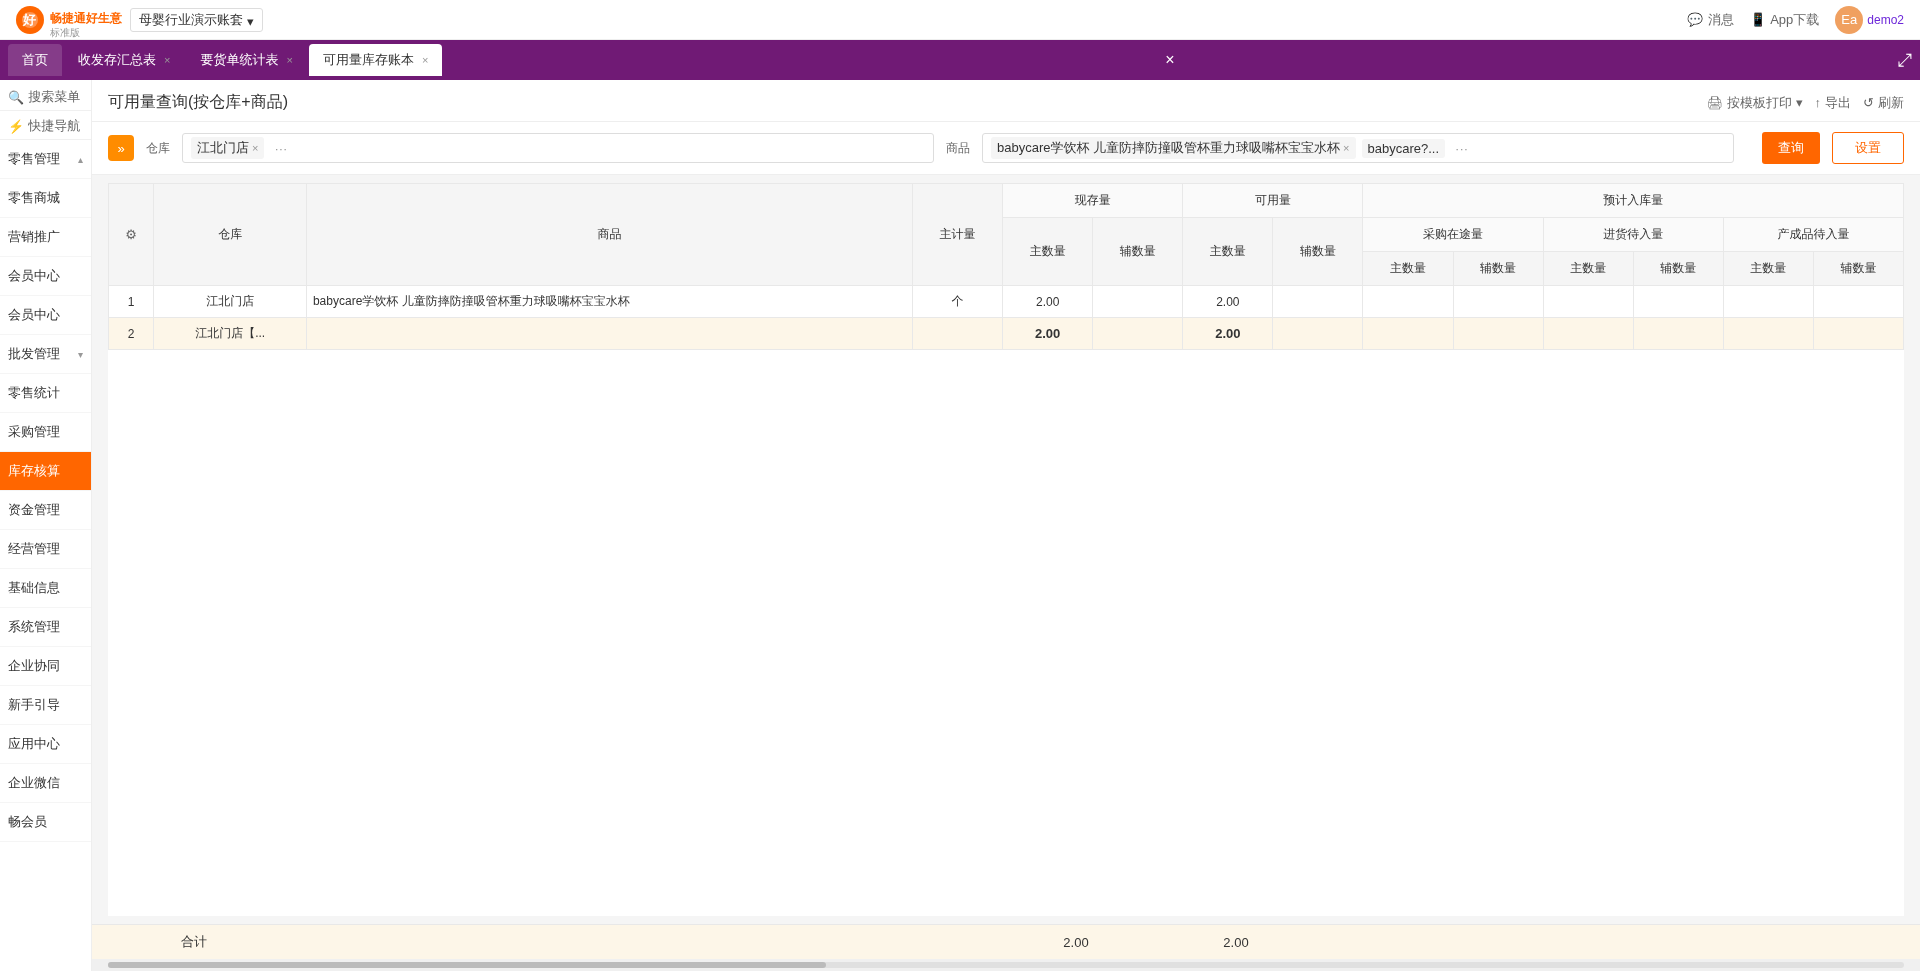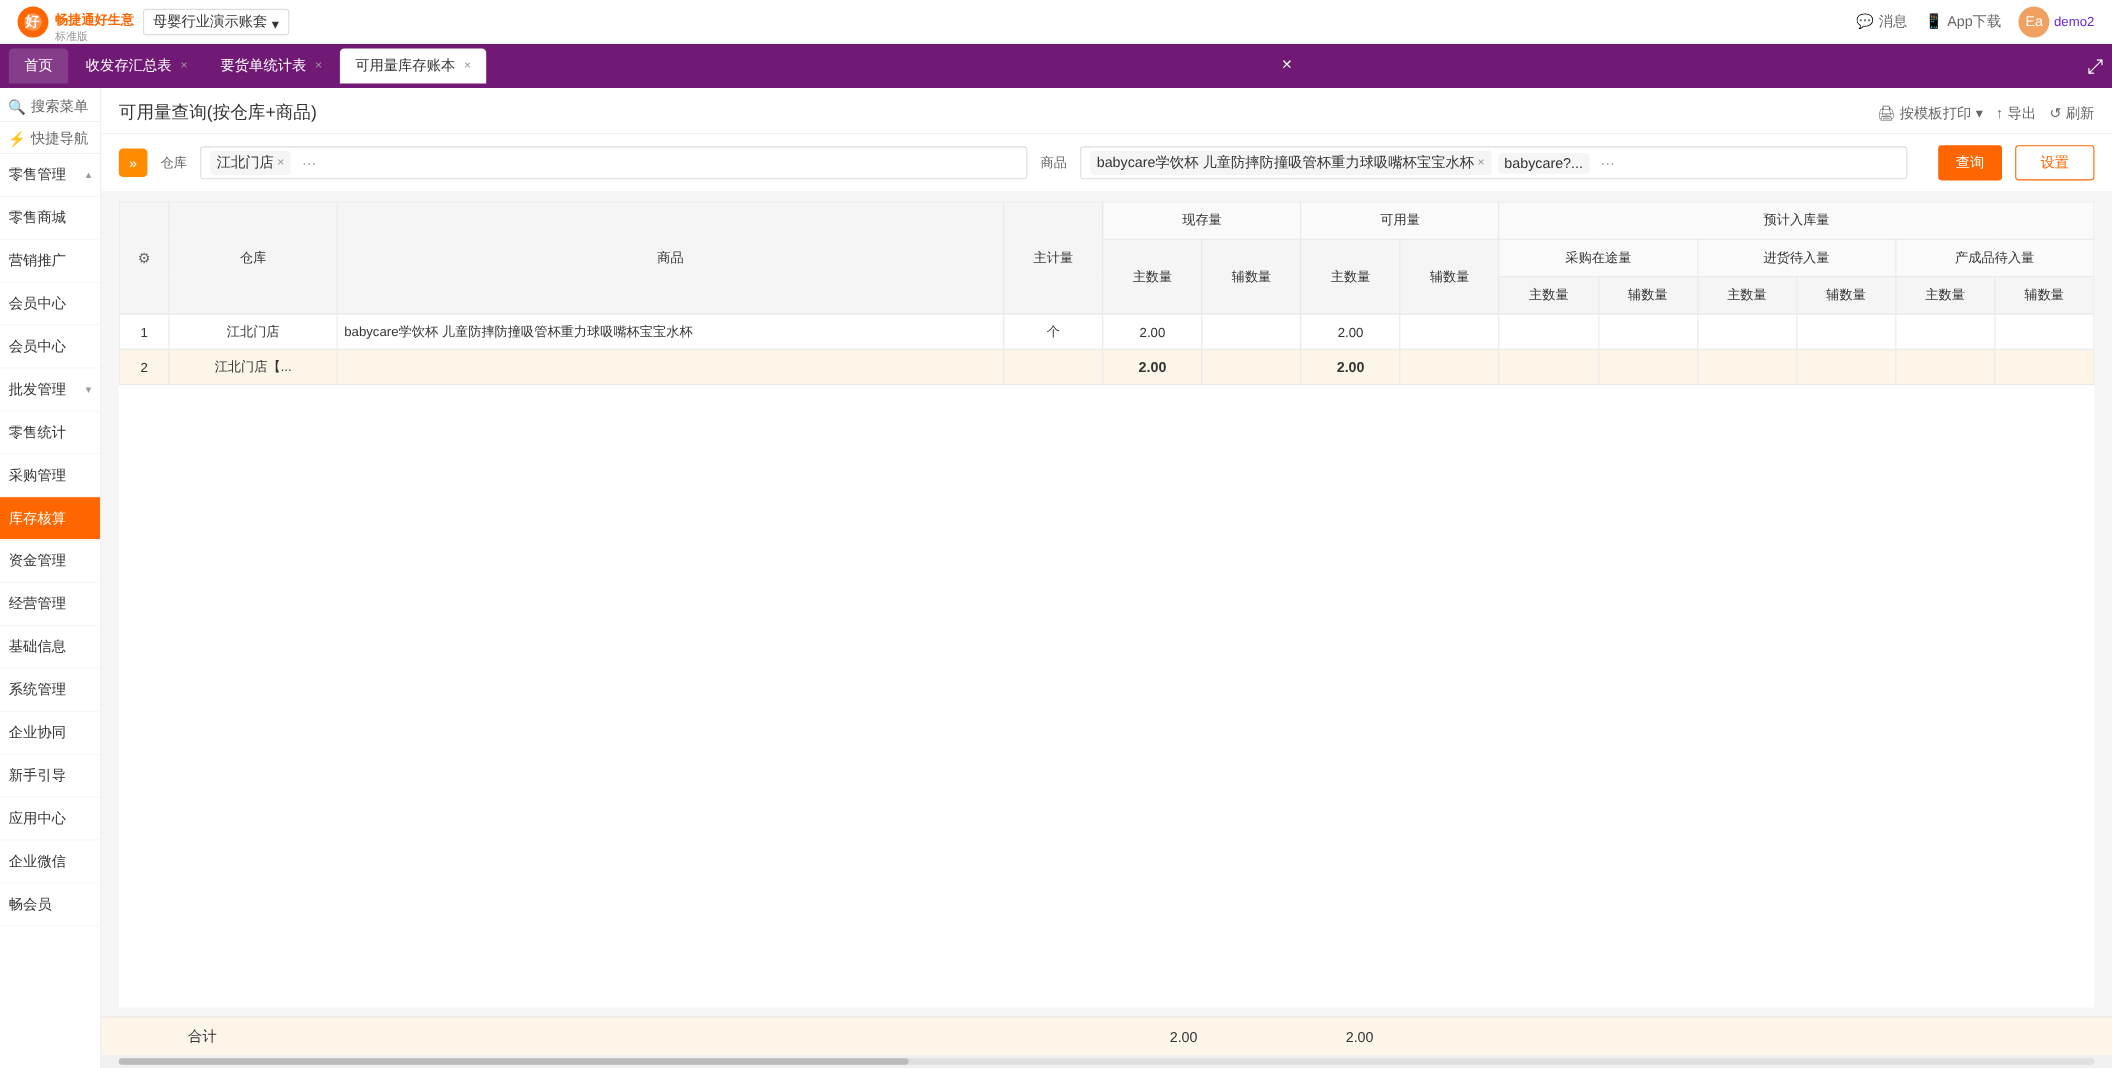--- a/index.html
+++ b/index.html
@@ -154,21 +154,21 @@
       padding: 7px 6px; text-align: center;
       border: 1px solid #e8e8e8; font-size: 12px; color: #333;
     }
     tbody tr.subtotal td {
       background: #fdf6e8; font-weight: 500;
     }
     .gear-icon { color: #666; cursor: pointer; }
 
     
     .footer-summary {
-      background: #fdf6e8; padding: 8px 12px;
+      background: #fdf6e8; padding: 8px 22px;
       display: flex; align-items: center;
       border-top: 1px solid #e8e8e8;
       font-size: 12px; color: #333;
     }
     .summary-label { width: 160px; text-align: center; font-weight: 500; }
     .summary-value { width: 80px; text-align: center; font-weight: 500; }
 
     
     .scroll-bar-area {
       height: 12px; background: #f0f0f0;

